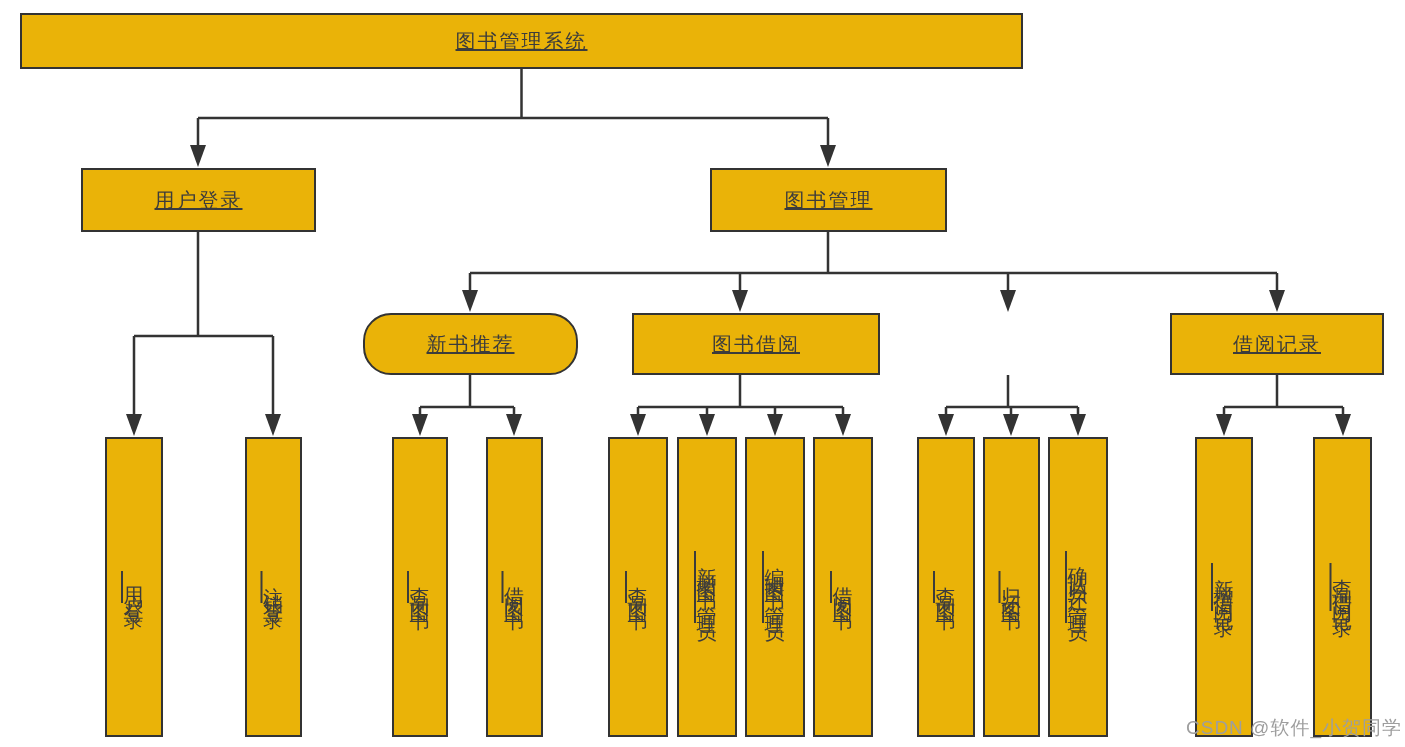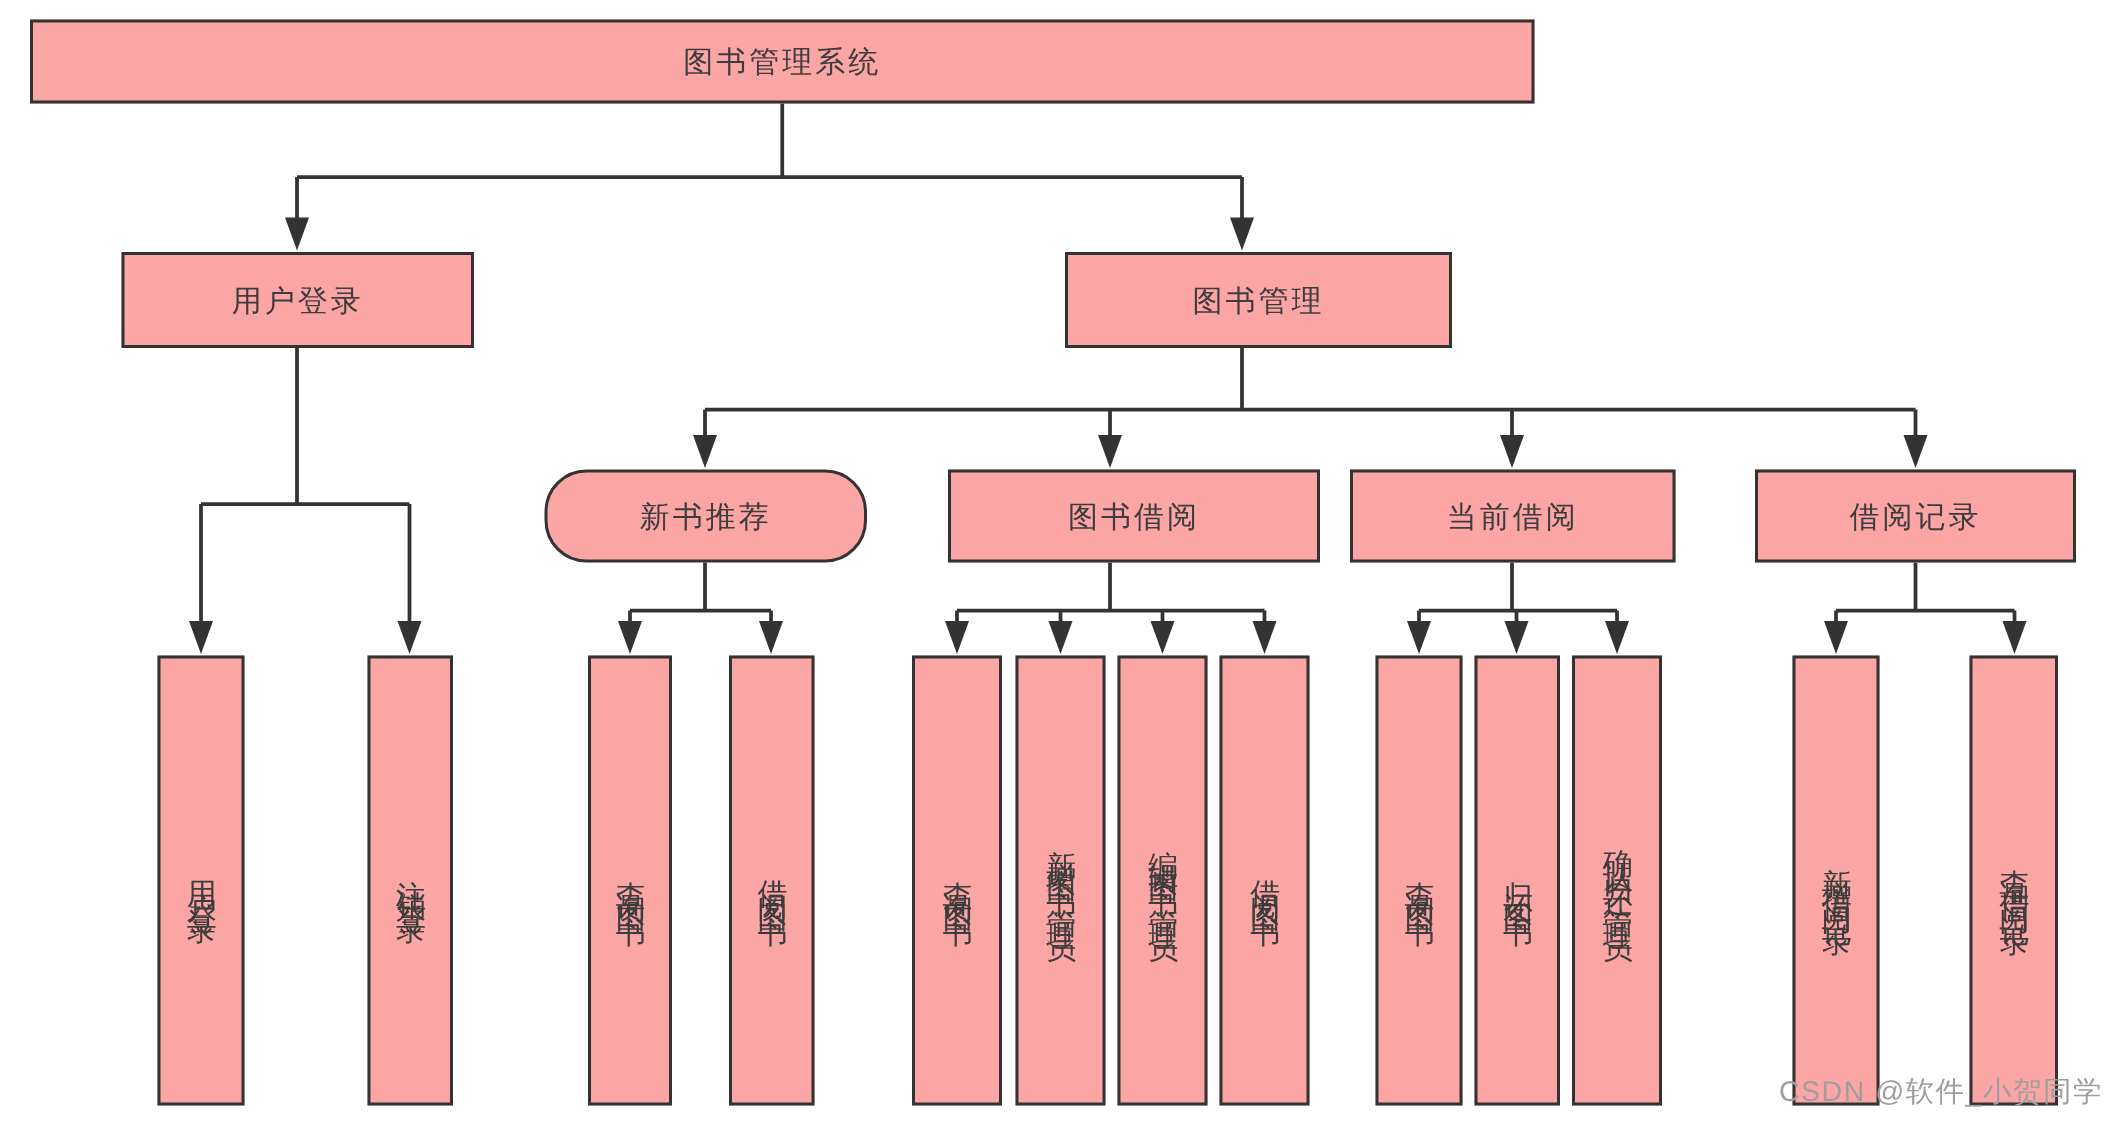--- a/index.html
+++ b/index.html
@@ -7,25 +7,26 @@
     width: 1405px; height: 747px;
     background: var(--bg, #ffffff);
     font-family: "Liberation Sans", sans-serif;
     position: relative; overflow: hidden;
   }
   .canvas { position: absolute; inset: 0; width: 1405px; height: 747px; }
   svg.wires { position: absolute; left: 0; top: 0; width: 1405px; height: 747px; pointer-events: none; }
   .node {
     position: absolute;
     border: 2px solid var(--line, #333333);
-    background: #fca5a5;
+    background: #eab308;
     color: var(--text, #3c3c3c);
     display: flex; align-items: center; justify-content: center;
     font-size: 20px; letter-spacing: 2px;
     box-sizing: border-box;
+    text-decoration: underline;
   }
   .vnode span {
     writing-mode: vertical-rl;
     text-orientation: mixed;
     letter-spacing: 8px;
     line-height: 1.1;
     white-space: nowrap;
   }
   .watermark {
     position: absolute; left: 1186px; top: 715px;
@@ -69,32 +70,29 @@
       </g>
   </svg>
 
   <div class="node" style="left:20px; top:13px; width:1003px; height:56px;">
     <span>图书管理系统</span>
   </div>
 
   <div class="node" style="left:81px; top:168px; width:235px; height:64px;">
     <span>用户登录</span>
   </div>
-  <div class="node" style="left:710px; top:168px; width:258px; height:64px;">
+  <div class="node" style="left:710px; top:168px; width:237px; height:64px;">
     <span>图书管理</span>
   </div>
 
   <div class="node" style="left:363px; top:313px; width:215px; height:62px;border-radius:28px;">
     <span>新书推荐</span>
   </div>
   <div class="node" style="left:632px; top:313px; width:248px; height:62px;">
     <span>图书借阅</span>
-  </div>
-  <div class="node" style="left:900px; top:313px; width:217px; height:62px;">
-    <span>当前借阅</span>
   </div>
   <div class="node" style="left:1170px; top:313px; width:214px; height:62px;">
     <span>借阅记录</span>
   </div>
 
   <div class="node vnode" style="left:105px; top:437px; width:58px; height:300px;">
     <span>用户登录</span>
   </div>
   <div class="node vnode" style="left:245px; top:437px; width:57px; height:300px;">
     <span>注销登录</span>

